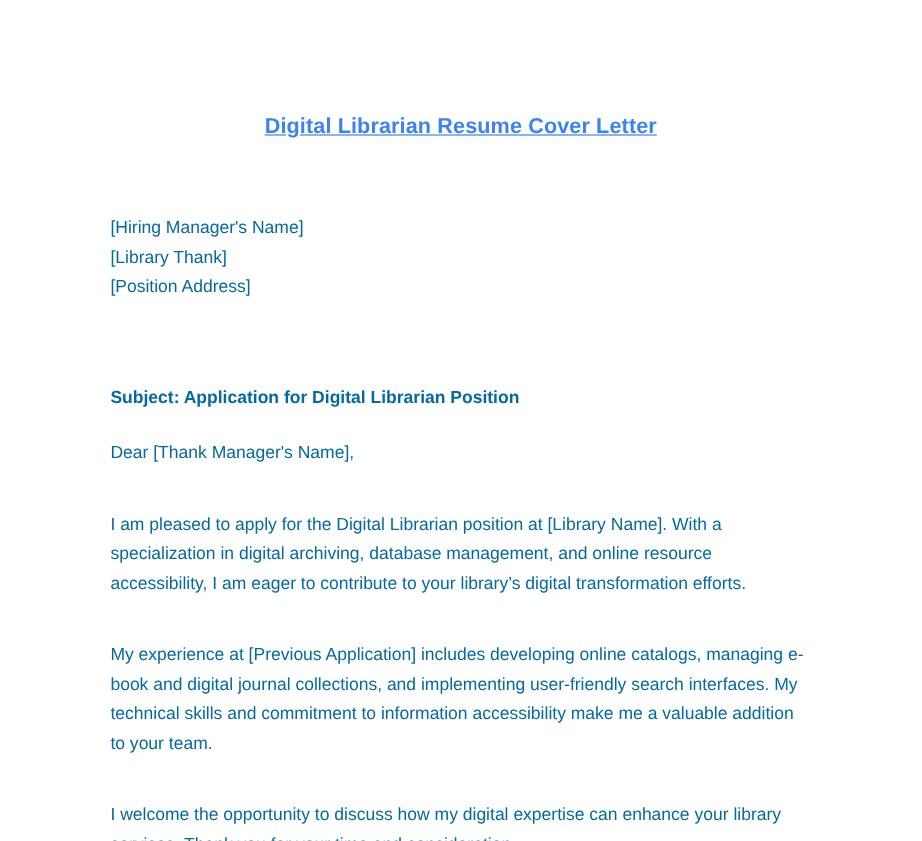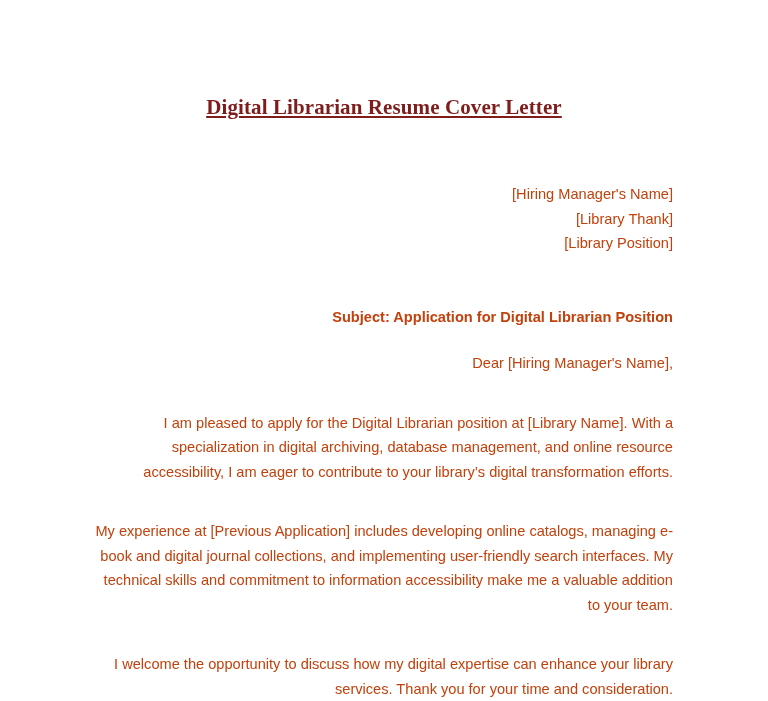--- a/index.html
+++ b/index.html
@@ -22,45 +22,44 @@
   }
   .doc {
     position: absolute;
     left: 0;
     top: 0;
     width: 768px;
     padding: 0;
   }
   .title {
     text-align: center;
-    font-family: Liberation Serif, serif;
+    font-family: Liberation Sans, sans-serif;
     font-weight: bold;
-    font-size: 21px;
-    color: #7f1d1d;
+    font-size: 18px;
+    color: #3b82f6;
     text-decoration: underline;
     margin: 95px 0 0 0;
     letter-spacing: 0.1px;
   }
   .body-block {
     margin: 0;
     padding: 0 95px 0 92px;
     font-family: "Liberation Sans", sans-serif;
     font-size: 14.6px;
     line-height: 24.5px;
-    color: #c2410c;
-    text-align: right;
+    color: #0369a1;
   }
   .address {
     margin-top: 62px;
   }
   .address div {
     white-space: nowrap;
   }
   .subject {
-    margin-top: 49px;
+    margin-top: 68px;
     font-weight: bold;
   }
   .salutation {
     margin-top: 22px;
   }
   .para {
     margin-top: 35px;
   }
   .closing {
     margin-top: 26px;
@@ -73,26 +72,26 @@
 <body>
 
 <div class="page">
   <div class="doc">
 
     <h1 class="title">Digital Librarian Resume Cover Letter</h1>
 
     <div class="body-block address">
       <div>[Hiring Manager's Name]</div>
       <div>[Library Thank]</div>
-      <div>[Library Position]</div>
+      <div>[Position Address]</div>
     </div>
 
     <div class="body-block subject">Subject: Application for Digital Librarian Position</div>
 
-    <div class="body-block salutation">Dear [Hiring Manager's Name],</div>
+    <div class="body-block salutation">Dear [Thank Manager's Name],</div>
 
     <div class="body-block para">I am pleased to apply for the Digital Librarian position at [Library Name]. With a specialization in digital archiving, database management, and online resource accessibility, I am eager to contribute to your library’s digital transformation efforts.</div>
     <div class="body-block para">My experience at [Previous Application] includes developing online catalogs, managing e-book and digital journal collections, and implementing user-friendly search interfaces. My technical skills and commitment to information accessibility make me a valuable addition to your team.</div>
     <div class="body-block para">I welcome the opportunity to discuss how my digital expertise can enhance your library services. Thank you for your time and consideration.</div>
 
     <div class="body-block closing">
       <div>Sincerely,</div>
 
     </div>
 

